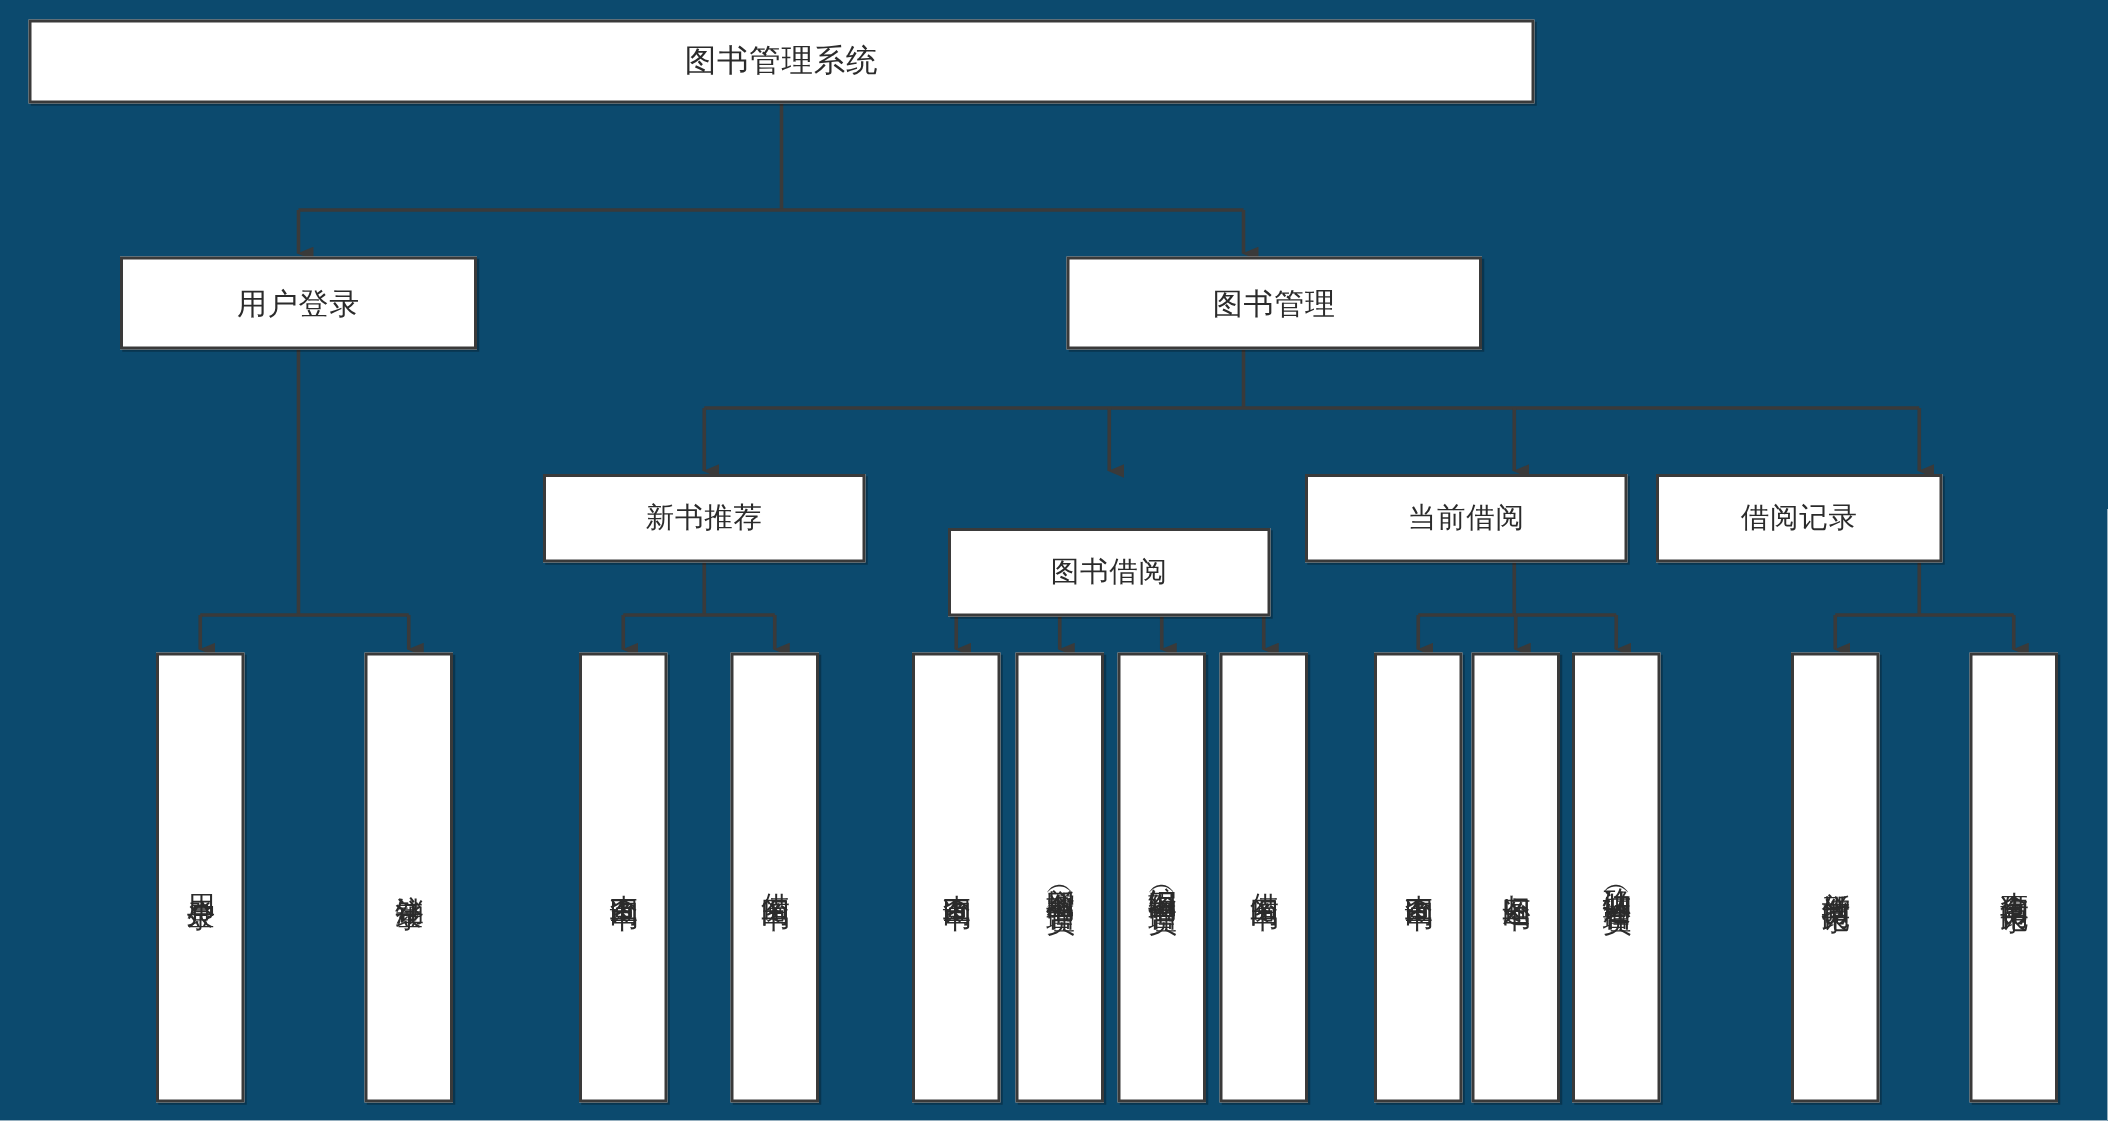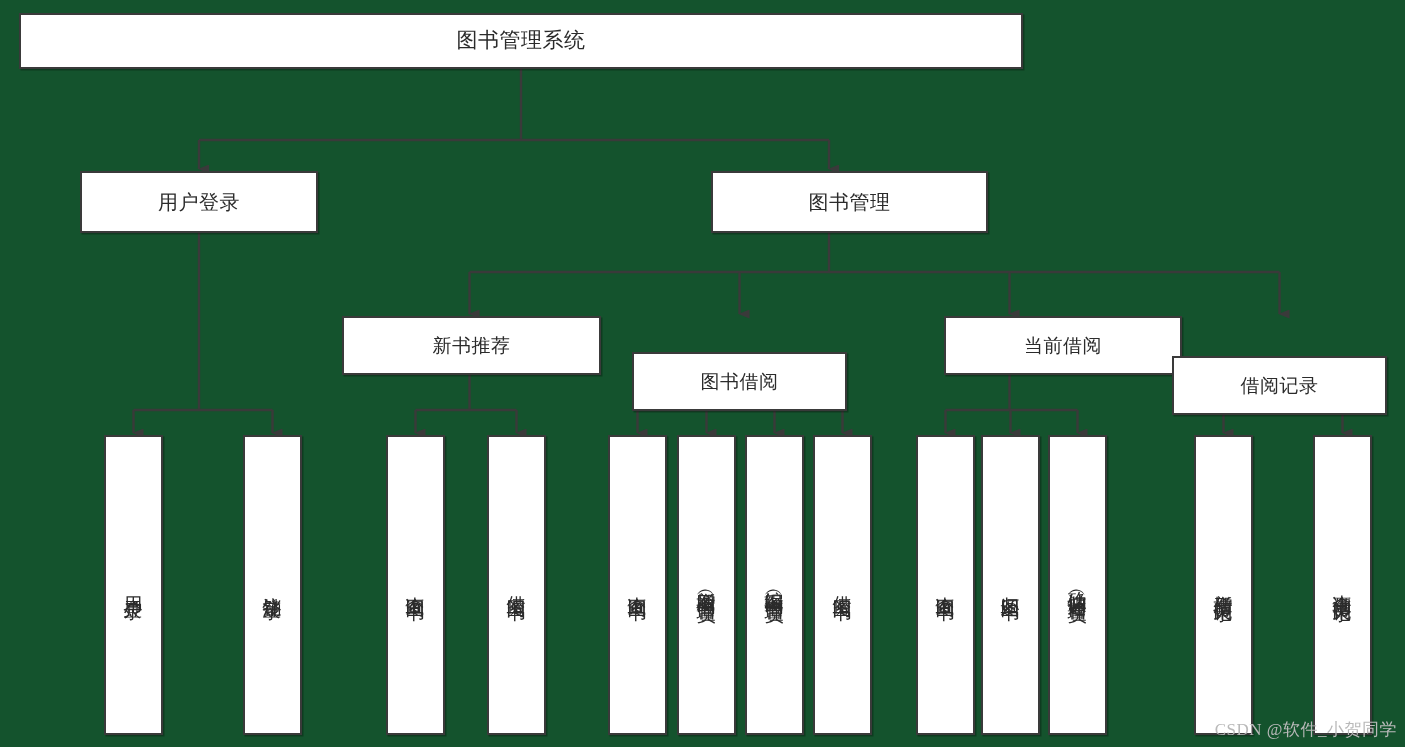--- a/index.html
+++ b/index.html
@@ -8,23 +8,22 @@
     padding: 0;
     background: #ffffff;
   }
   body {
     font-family: "DejaVu Sans", "Liberation Sans", sans-serif;
   }
   #diagram-root {
     position: relative;
     width: 1405px;
     height: 747px;
-    background: #14532d;
+    background: #0c4a6e;
     overflow: hidden;
-    font-family: Liberation Serif, serif;
   }
   svg#tree-svg {
     position: absolute;
     left: 0;
     top: 0;
     width: 1405px;
     height: 747px;
   }
   .node-box {
     position: absolute;
@@ -119,30 +118,30 @@
   <div id="node-layer">
       <div class="node-box lvl0" id="node-root" style="left: 19px; top: 13px; width: 1004px; height: 56px;">
         <span class="node-label">图书管理系统</span>
       </div>
       <div class="node-box lvl1" id="node-l1_0" style="left: 80px; top: 171px; width: 238px; height: 62px;">
         <span class="node-label">用户登录</span>
       </div>
       <div class="node-box lvl1" id="node-l1_1" style="left: 711px; top: 171px; width: 277px; height: 62px;">
         <span class="node-label">图书管理</span>
       </div>
-      <div class="node-box lvl2" id="node-l2_0" style="left: 342px; top: 316px; width: 259px; height: 59px;">
+      <div class="node-box lvl2" id="node-l2_0" style="left: 362px; top: 316px; width: 215px; height: 59px;">
         <span class="node-label">新书推荐</span>
       </div>
       <div class="node-box lvl2" id="node-l2_1" style="left: 632px; top: 316px; width: 215px; height: 59px; margin-top: 36px;">
         <span class="node-label">图书借阅</span>
       </div>
-      <div class="node-box lvl2" id="node-l2_2" style="left: 944px; top: 316px; width: 238px; height: 59px;">
+      <div class="node-box lvl2" id="node-l2_2" style="left: 870px; top: 316px; width: 215px; height: 59px;">
         <span class="node-label">当前借阅</span>
       </div>
-      <div class="node-box lvl2" id="node-l2_3" style="left: 1172px; top: 316px; width: 215px; height: 59px; margin-top: 40px;">
+      <div class="node-box lvl2" id="node-l2_3" style="left: 1104px; top: 316px; width: 191px; height: 59px;">
         <span class="node-label">借阅记录</span>
       </div>
       <div class="node-box leaf" id="node-leaf_0" style="left: 104px; top: 435px; width: 59px; height: 300px;">
         <span class="node-label">用户登录</span>
       </div>
       <div class="node-box leaf" id="node-leaf_1" style="left: 243px; top: 435px; width: 59px; height: 300px;">
         <span class="node-label">注销登录</span>
       </div>
       <div class="node-box leaf" id="node-leaf_2" style="left: 386px; top: 435px; width: 59px; height: 300px;">
         <span class="node-label">查询图书</span>
@@ -172,14 +171,13 @@
         <span class="node-label">确认归还（管理员）</span>
       </div>
       <div class="node-box leaf" id="node-leaf_11" style="left: 1194px; top: 435px; width: 59px; height: 300px;">
         <span class="node-label">新增借阅记录</span>
       </div>
       <div class="node-box leaf" id="node-leaf_12" style="left: 1313px; top: 435px; width: 59px; height: 300px;">
         <span class="node-label">查询借阅记录</span>
       </div>
     </div>
 
-  <div id="watermark">CSDN @软件_小贺同学</div>
 </div>
 
 </body></html>

